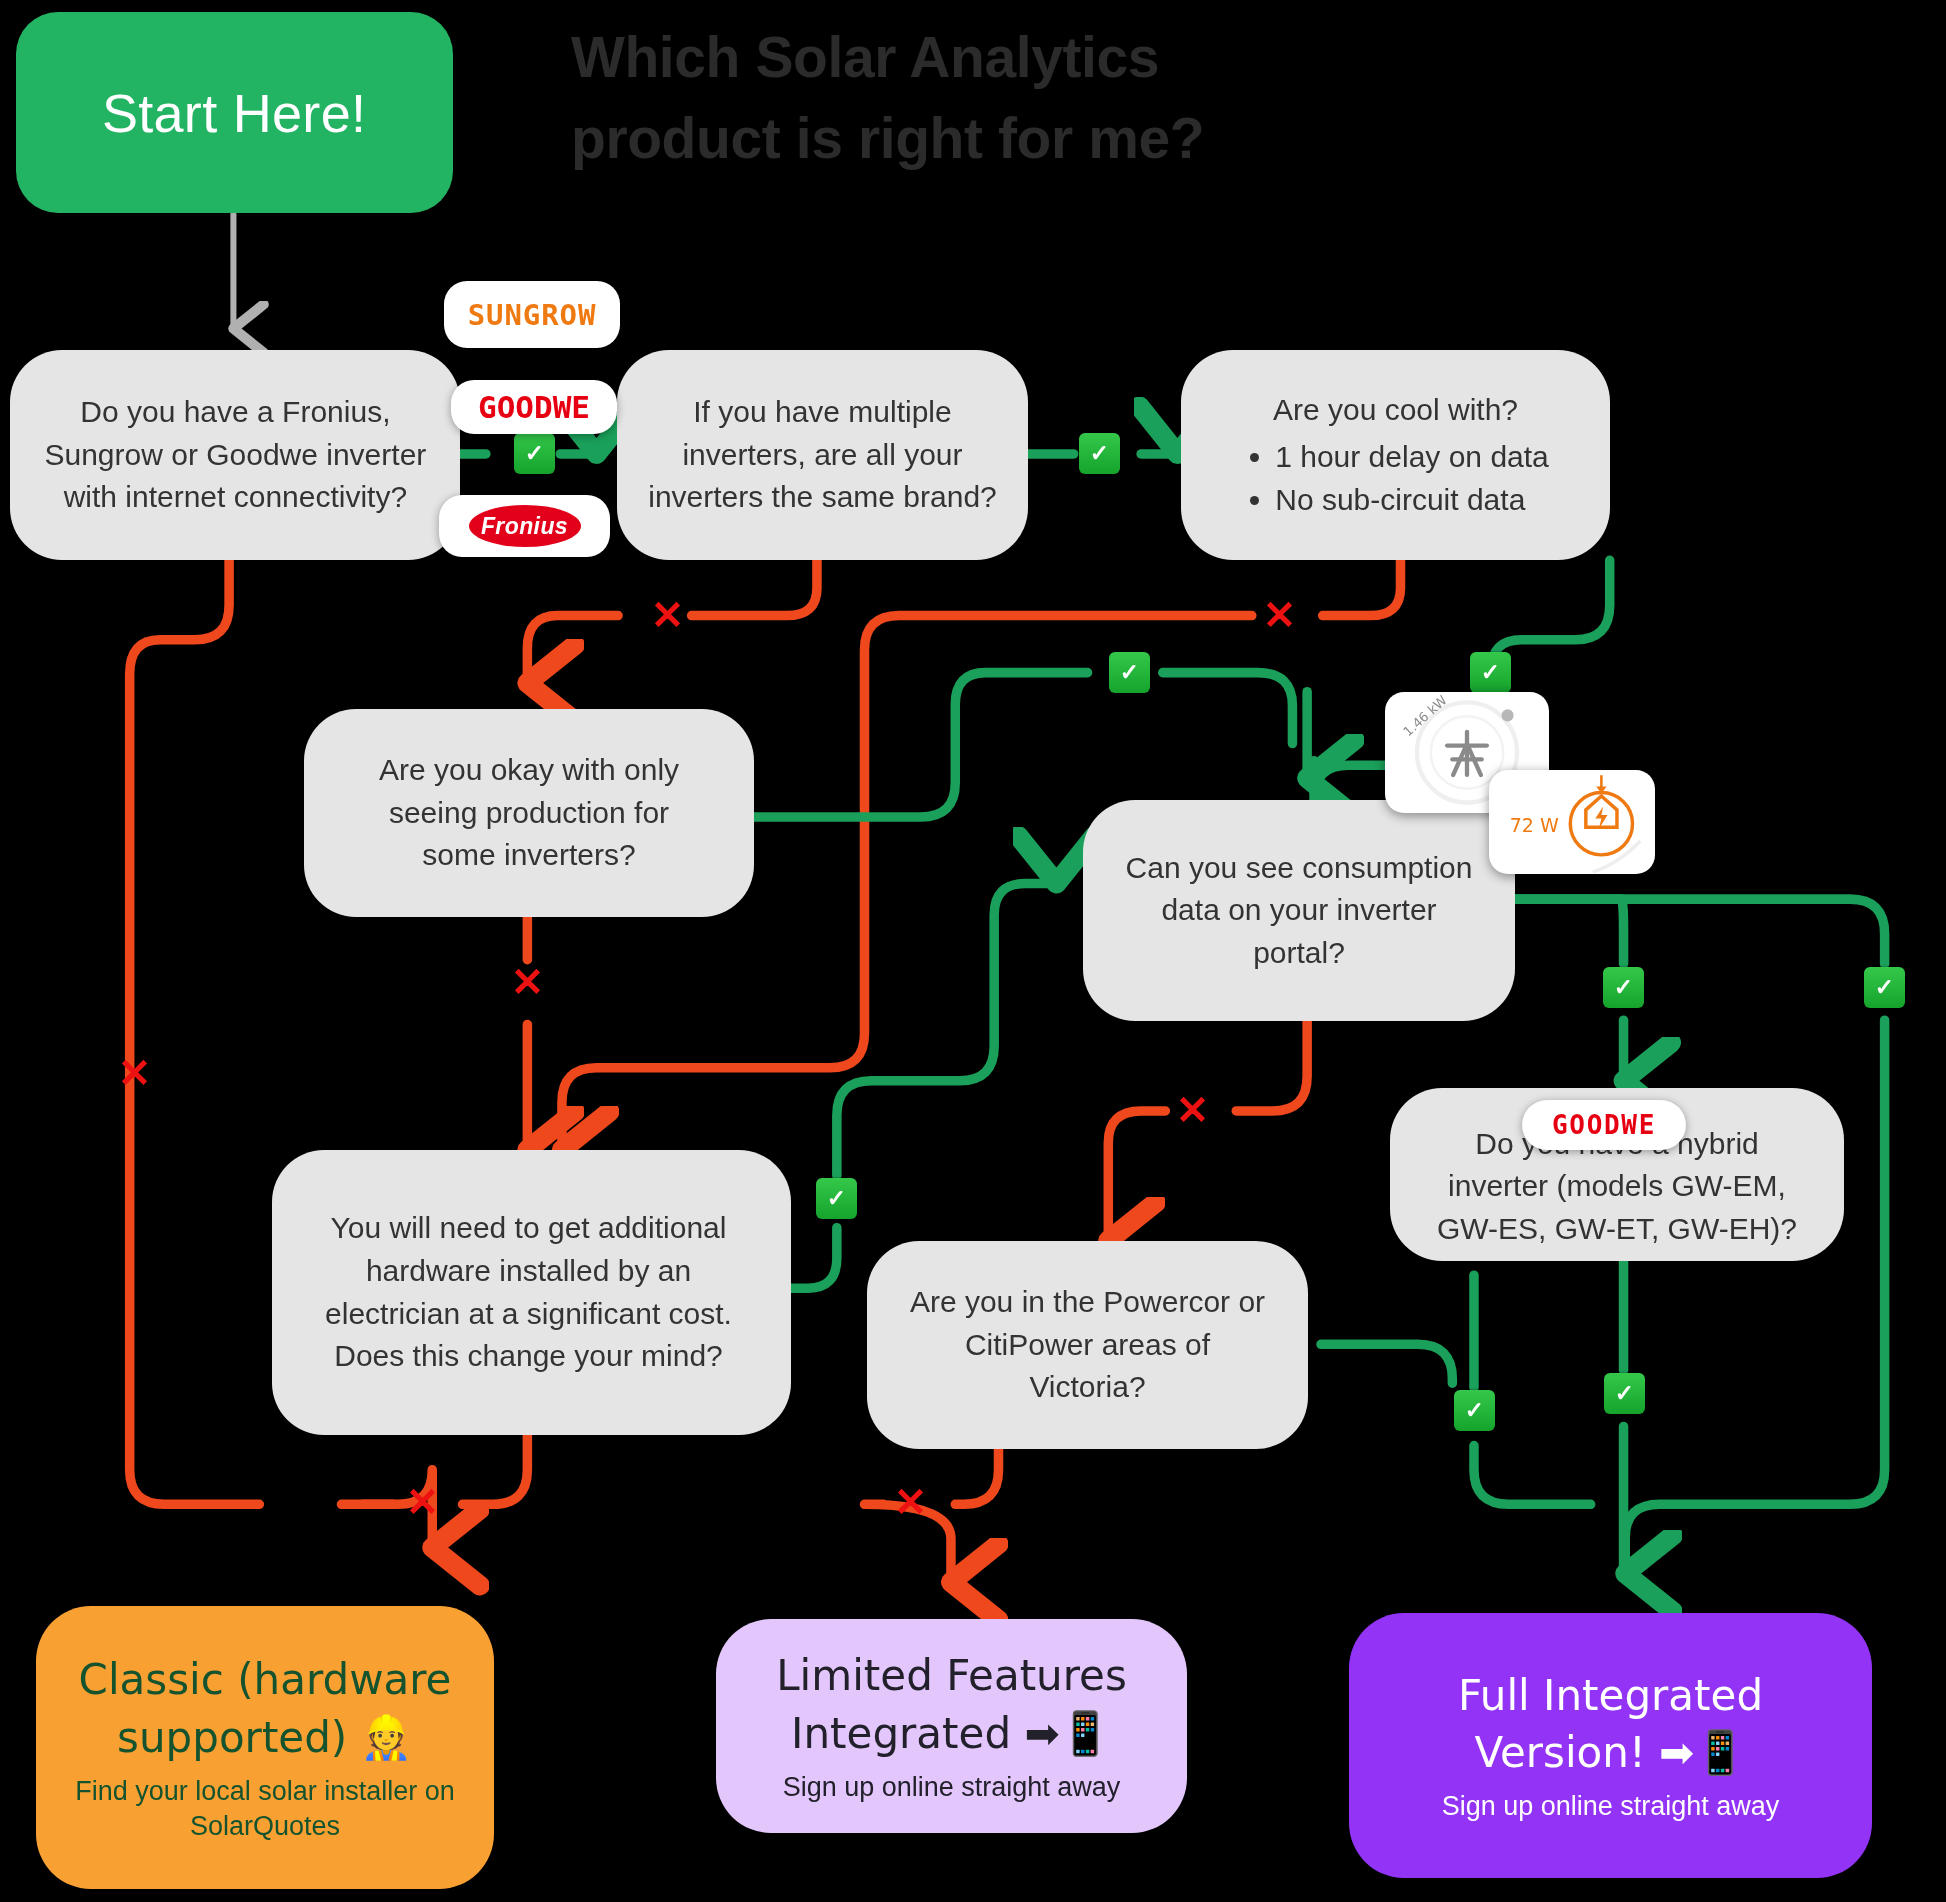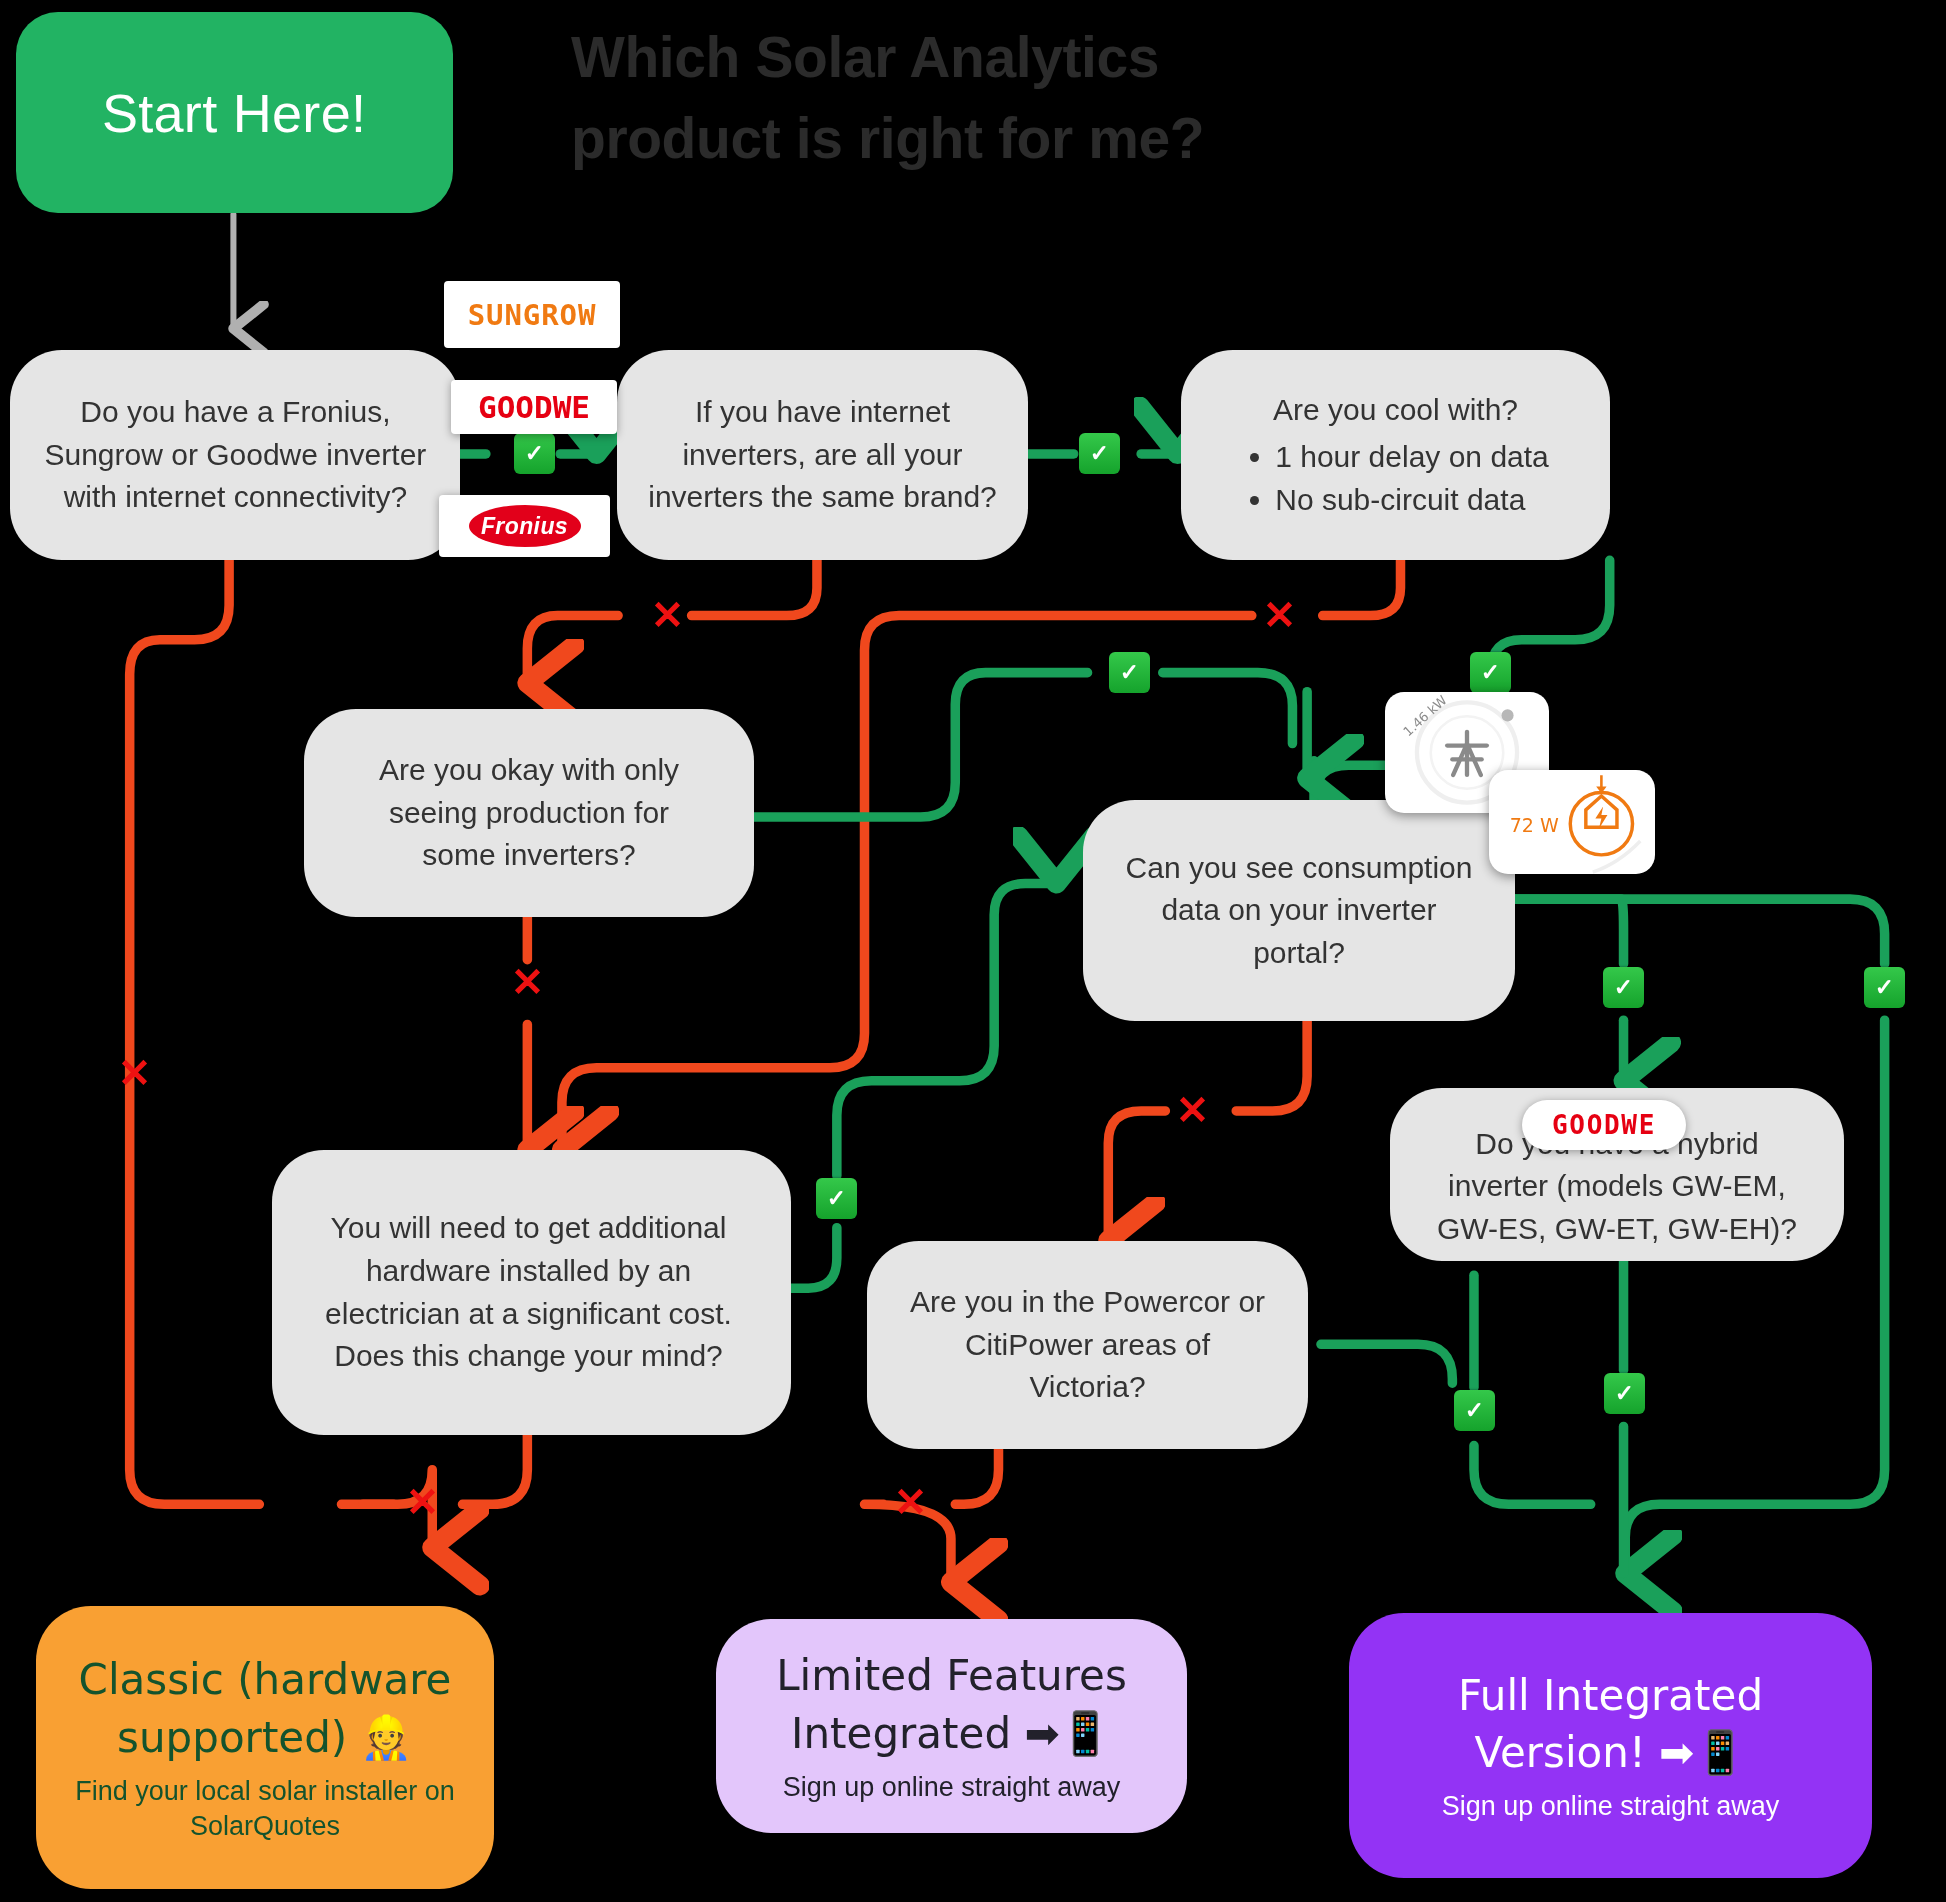--- a/index.html
+++ b/index.html
@@ -36,21 +36,21 @@
     white-space:pre-line;text-align:left;letter-spacing:-0.4px;
   }
 
   
   .result{border-radius:55px;padding:19px 22.5px;}
   .result .rtitle{font-size:42px;line-height:1.38;white-space:pre-line;}
   .result .rsub{font-size:27px;line-height:1.3;margin-top:7px;white-space:pre-line;}
 
   
   .logo{
-    position:absolute;z-index:6;background:#fff;border-radius:4px;
+    position:absolute;z-index:6;background:#fff;border-radius:23px;
     display:flex;align-items:center;justify-content:center;
     box-shadow:0 1.7px 8.6px rgba(0,0,0,.35);
   }
   .logo-text{font-weight:bold;letter-spacing:1.7px;}
   .sungrow-t{color:#f07a12;font-size:29px;font-family:"DejaVu Sans Mono",monospace;letter-spacing:0.9px;}
   .goodwe-t{color:#e60012;font-size:31px;font-family:"DejaVu Sans Mono",monospace;letter-spacing:0px;font-weight:bold;}
   .goodwe-sm{color:#e60012;font-size:26px;font-family:"DejaVu Sans Mono",monospace;font-weight:bold;}
   .fronius-oval{
     background:#e2001a;border-radius:50%;width:112px;height:42px;
     display:flex;align-items:center;justify-content:center;
@@ -176,21 +176,21 @@
     <span>Start Here!</span>
   </div>
 
   <div class="node qbox" style="left:10.4px;top:350px;width:450px;height:210px;font-size:30px;">
     <span class="qtext">Do you have a Fronius,
 Sungrow or Goodwe inverter
 with internet connectivity?</span>
   </div>
 
   <div class="node qbox" style="left:617px;top:350px;width:411px;height:210px;font-size:30px;">
-    <span class="qtext">If you have internet
+    <span class="qtext">If you have multiple
 inverters, are all your
 inverters the same brand?</span>
   </div>
 
   <div class="node qbox" style="left:1181px;top:350px;width:429px;height:210px;font-size:30px;align-items:center;">
     <div style="margin-bottom:5.2px;">Are you cool with?</div>
     <ul style="margin:0;padding-left:33px;text-align:left;list-style:disc;">
       <li style="margin-bottom:0;">1 hour delay on data</li>
       <li>No sub-circuit data</li>
     </ul>

